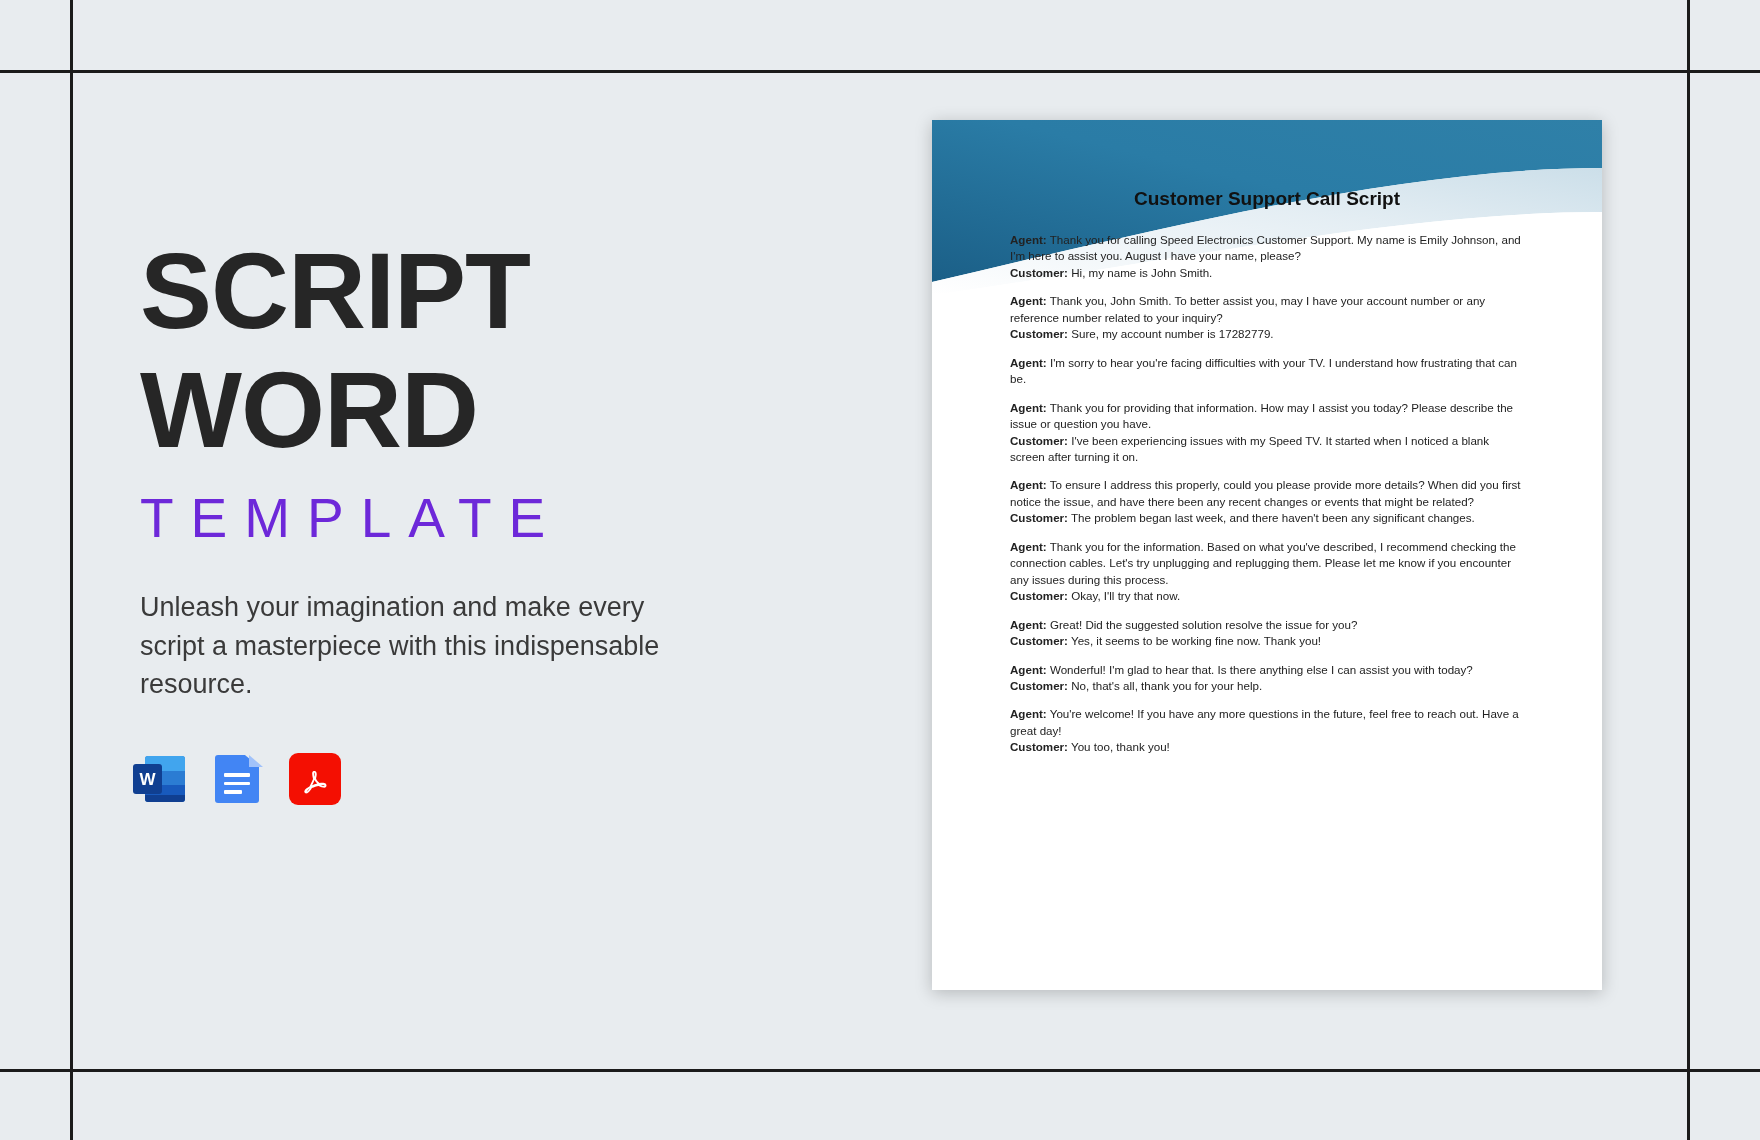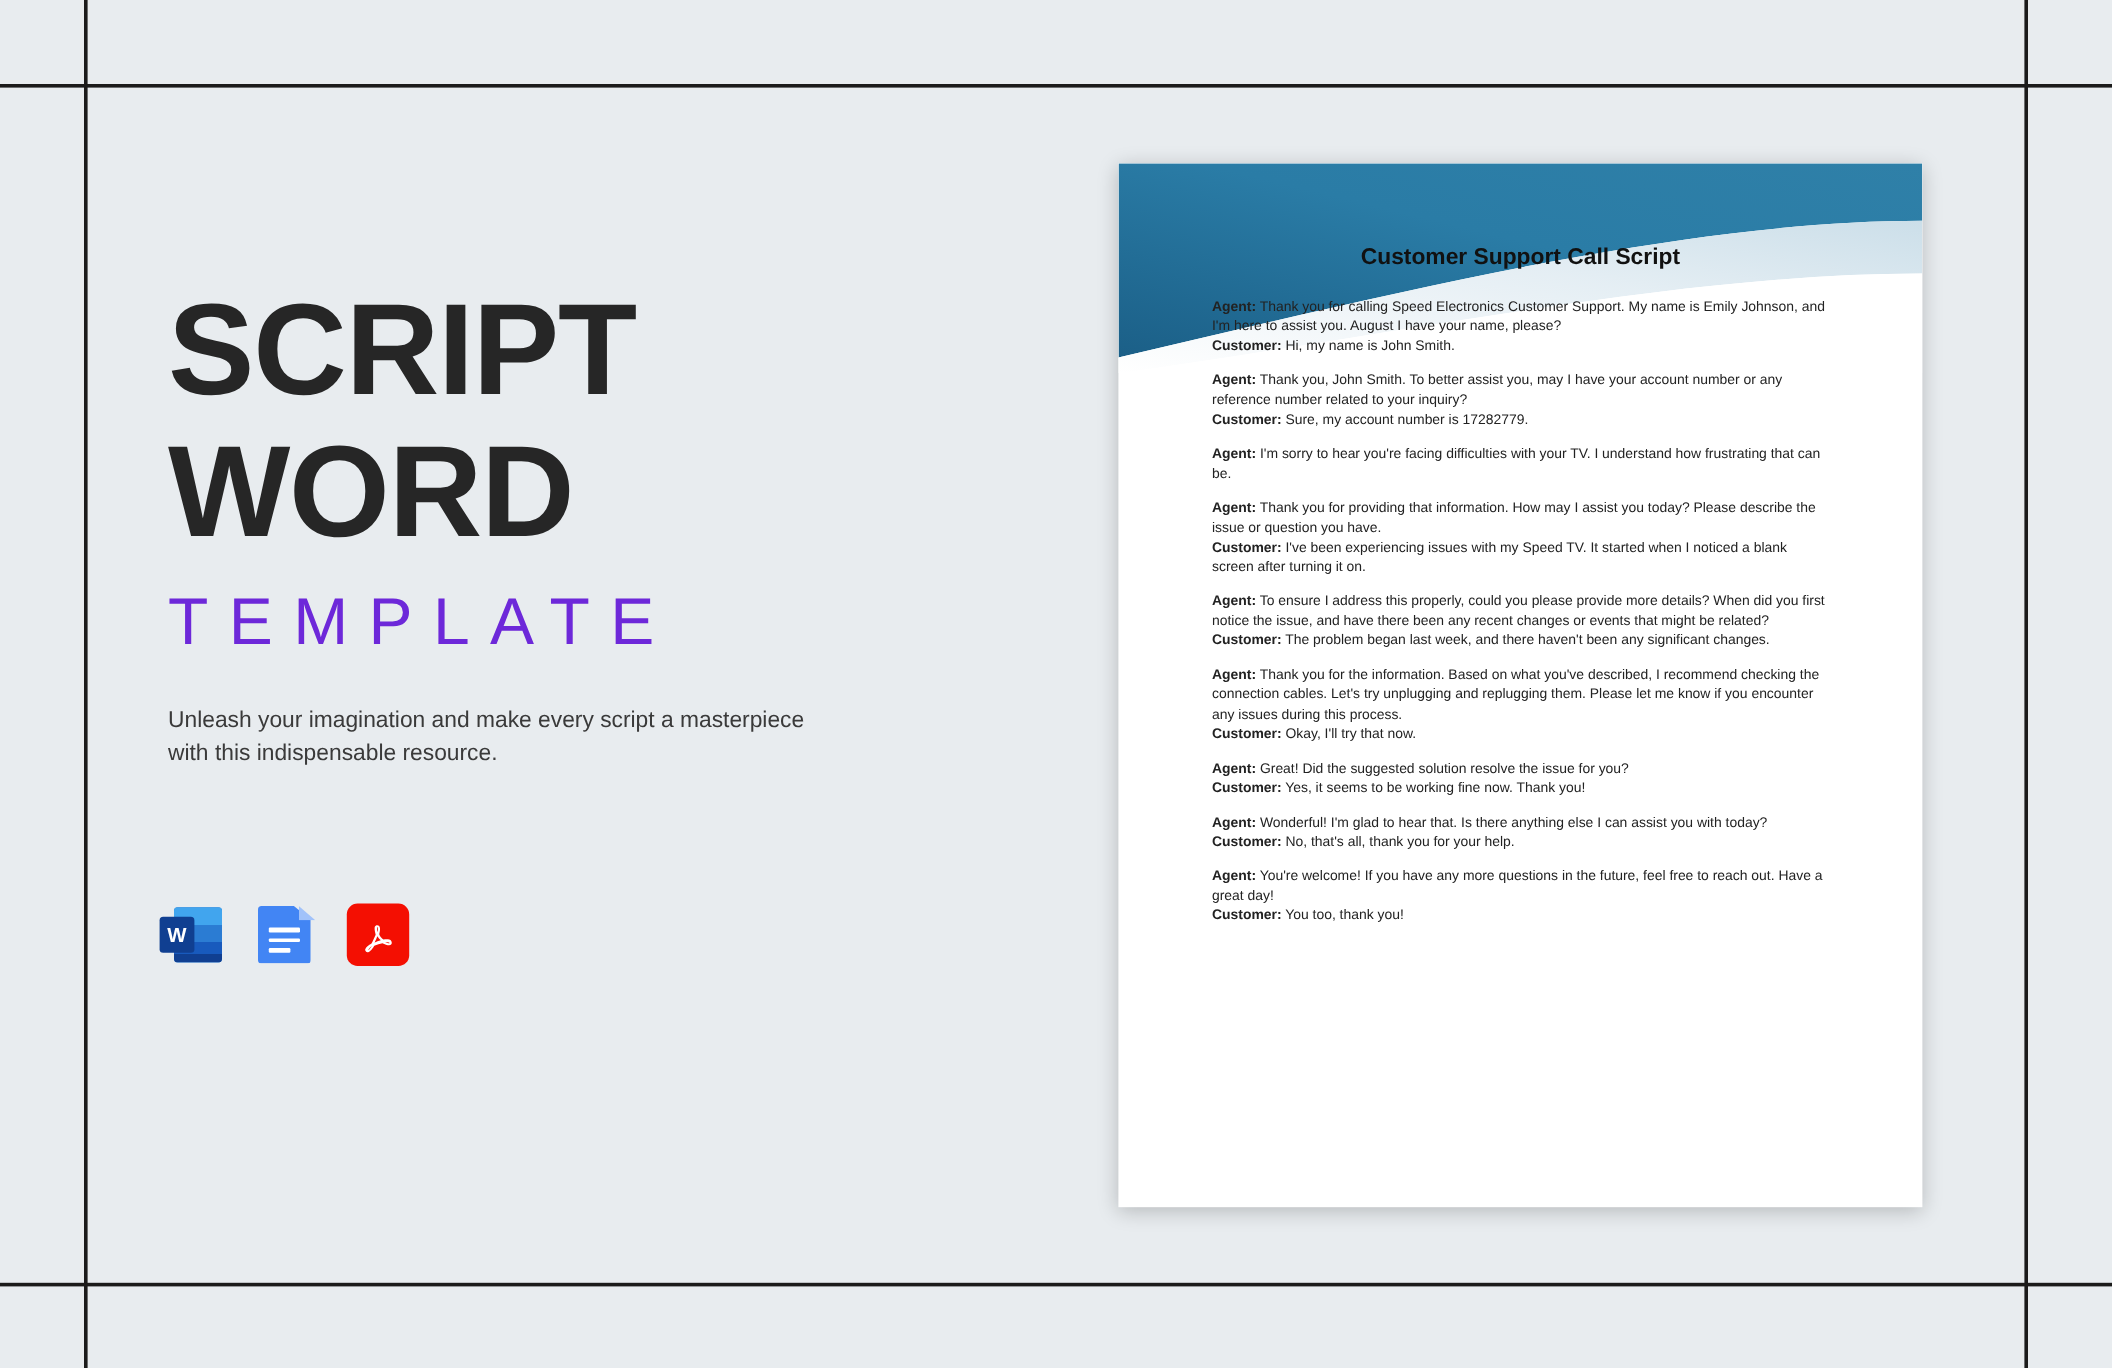--- a/index.html
+++ b/index.html
@@ -34,21 +34,21 @@
   .subtitle {
     margin-top: 30px;
     font-size: 55px;
     font-weight: 400;
     letter-spacing: 17px;
     color: #6d28d9;
     line-height: 1;
   }
   .description {
     margin-top: 42px;
-    font-size: 19px;
+    font-size: 27px;
     font-weight: 300;
     line-height: 1.42;
     color: #3a3a3a;
     width: 545px;
   }
 
   
   .format-icons {
     position: absolute;
     left: 133px; top: 753px;
@@ -114,21 +114,21 @@
     width: 52px; height: 52px;
     background: #f40f02;
     border-radius: 9px;
     display: flex; align-items: center; justify-content: center;
   }
   .pdf-icon svg { width: 34px; height: 34px; }
 
   
   .doc-wrap {
     position: absolute;
-    left: 932px; top: 136px;
+    left: 932px; top: 120px;
     width: 670px; height: 870px;
     background: #ffffff;
     box-shadow: 0 3px 16px rgba(0,0,0,0.22);
     overflow: hidden;
   }
   .doc-header {
     position: absolute;
     left: 0; top: 0; width: 100%; height: 175px;
     overflow: hidden;
   }

